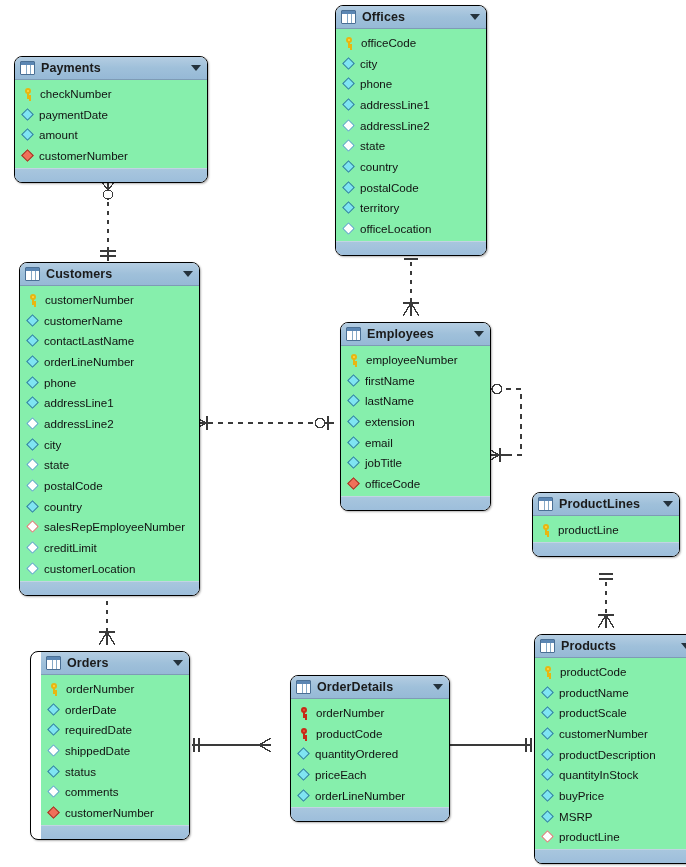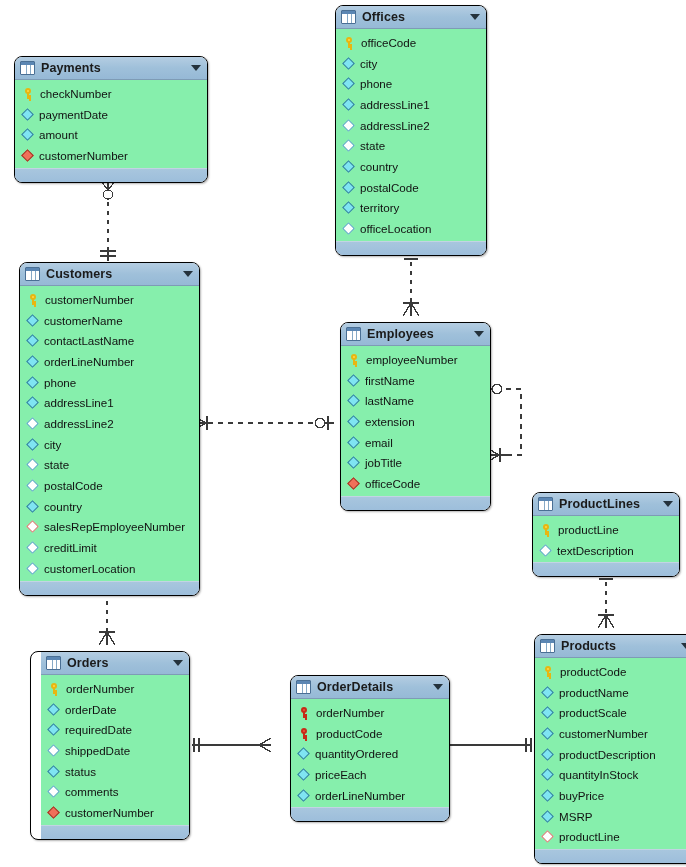--- a/index.html
+++ b/index.html
@@ -375,24 +375,20 @@
         <div class="ent-header">
           <span class="tbl-icon"></span>
           <span class="ent-title">ProductLines</span>
           <span class="caret"></span>
         </div>
         <div class="ent-body">
           <div class="attr">
             <span class="mk key"></span>
             <span class="lbl">productLine</span>
           </div>
-          <div class="attr">
-            <span class="mk diamond hollow"></span>
-            <span class="lbl">textDescription</span>
-          </div>
         </div>
         <div class="ent-footer"></div>
       </div>
       <div class="entity" style="left: 534px; top: 634px; width: 164px;">
         <div class="ent-header">
           <span class="tbl-icon"></span>
           <span class="ent-title">Products</span>
           <span class="caret"></span>
         </div>
         <div class="ent-body">

